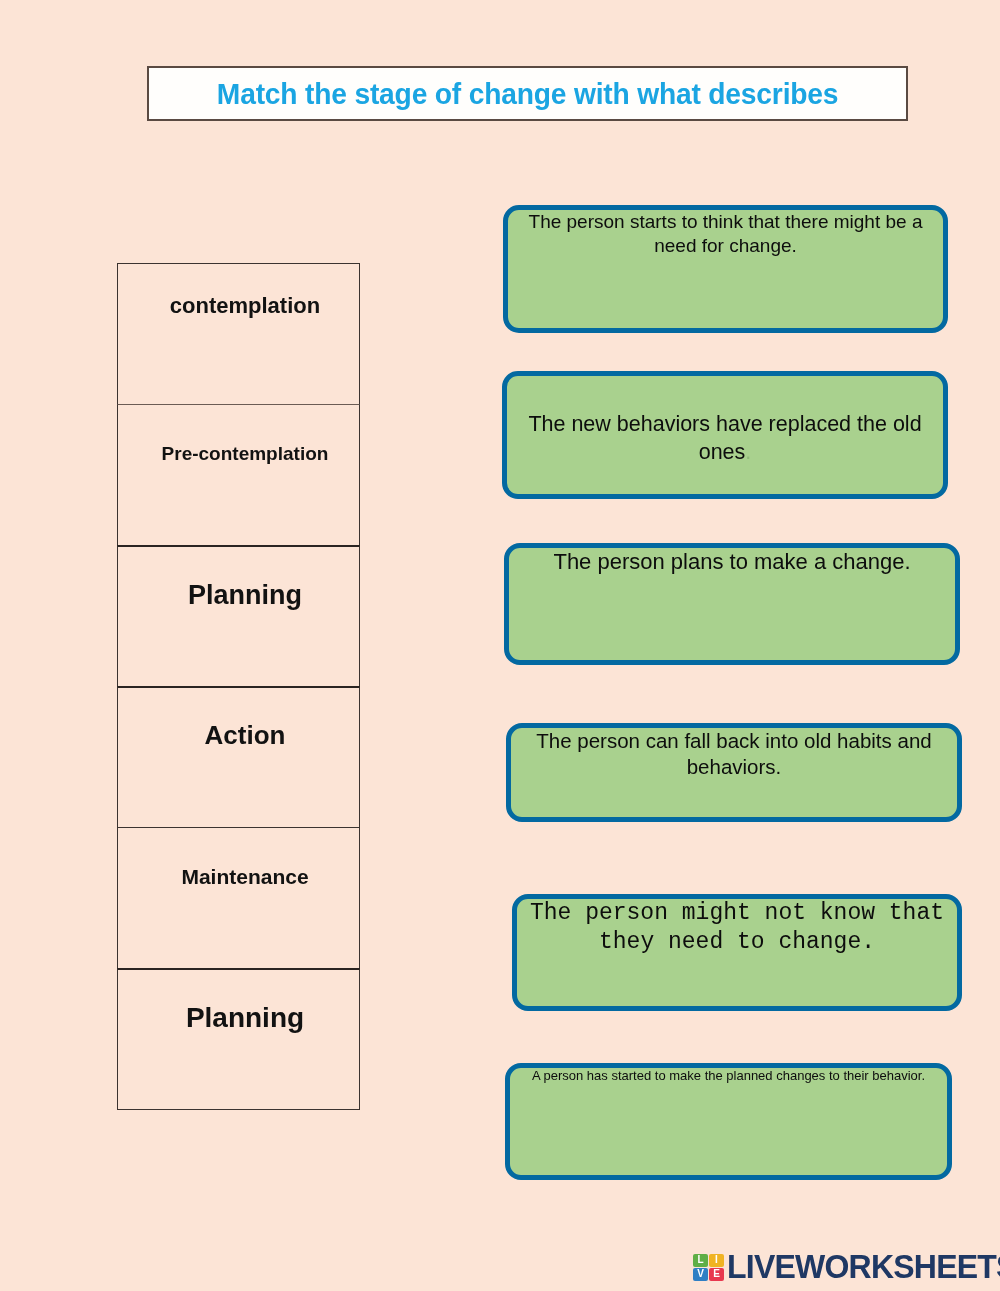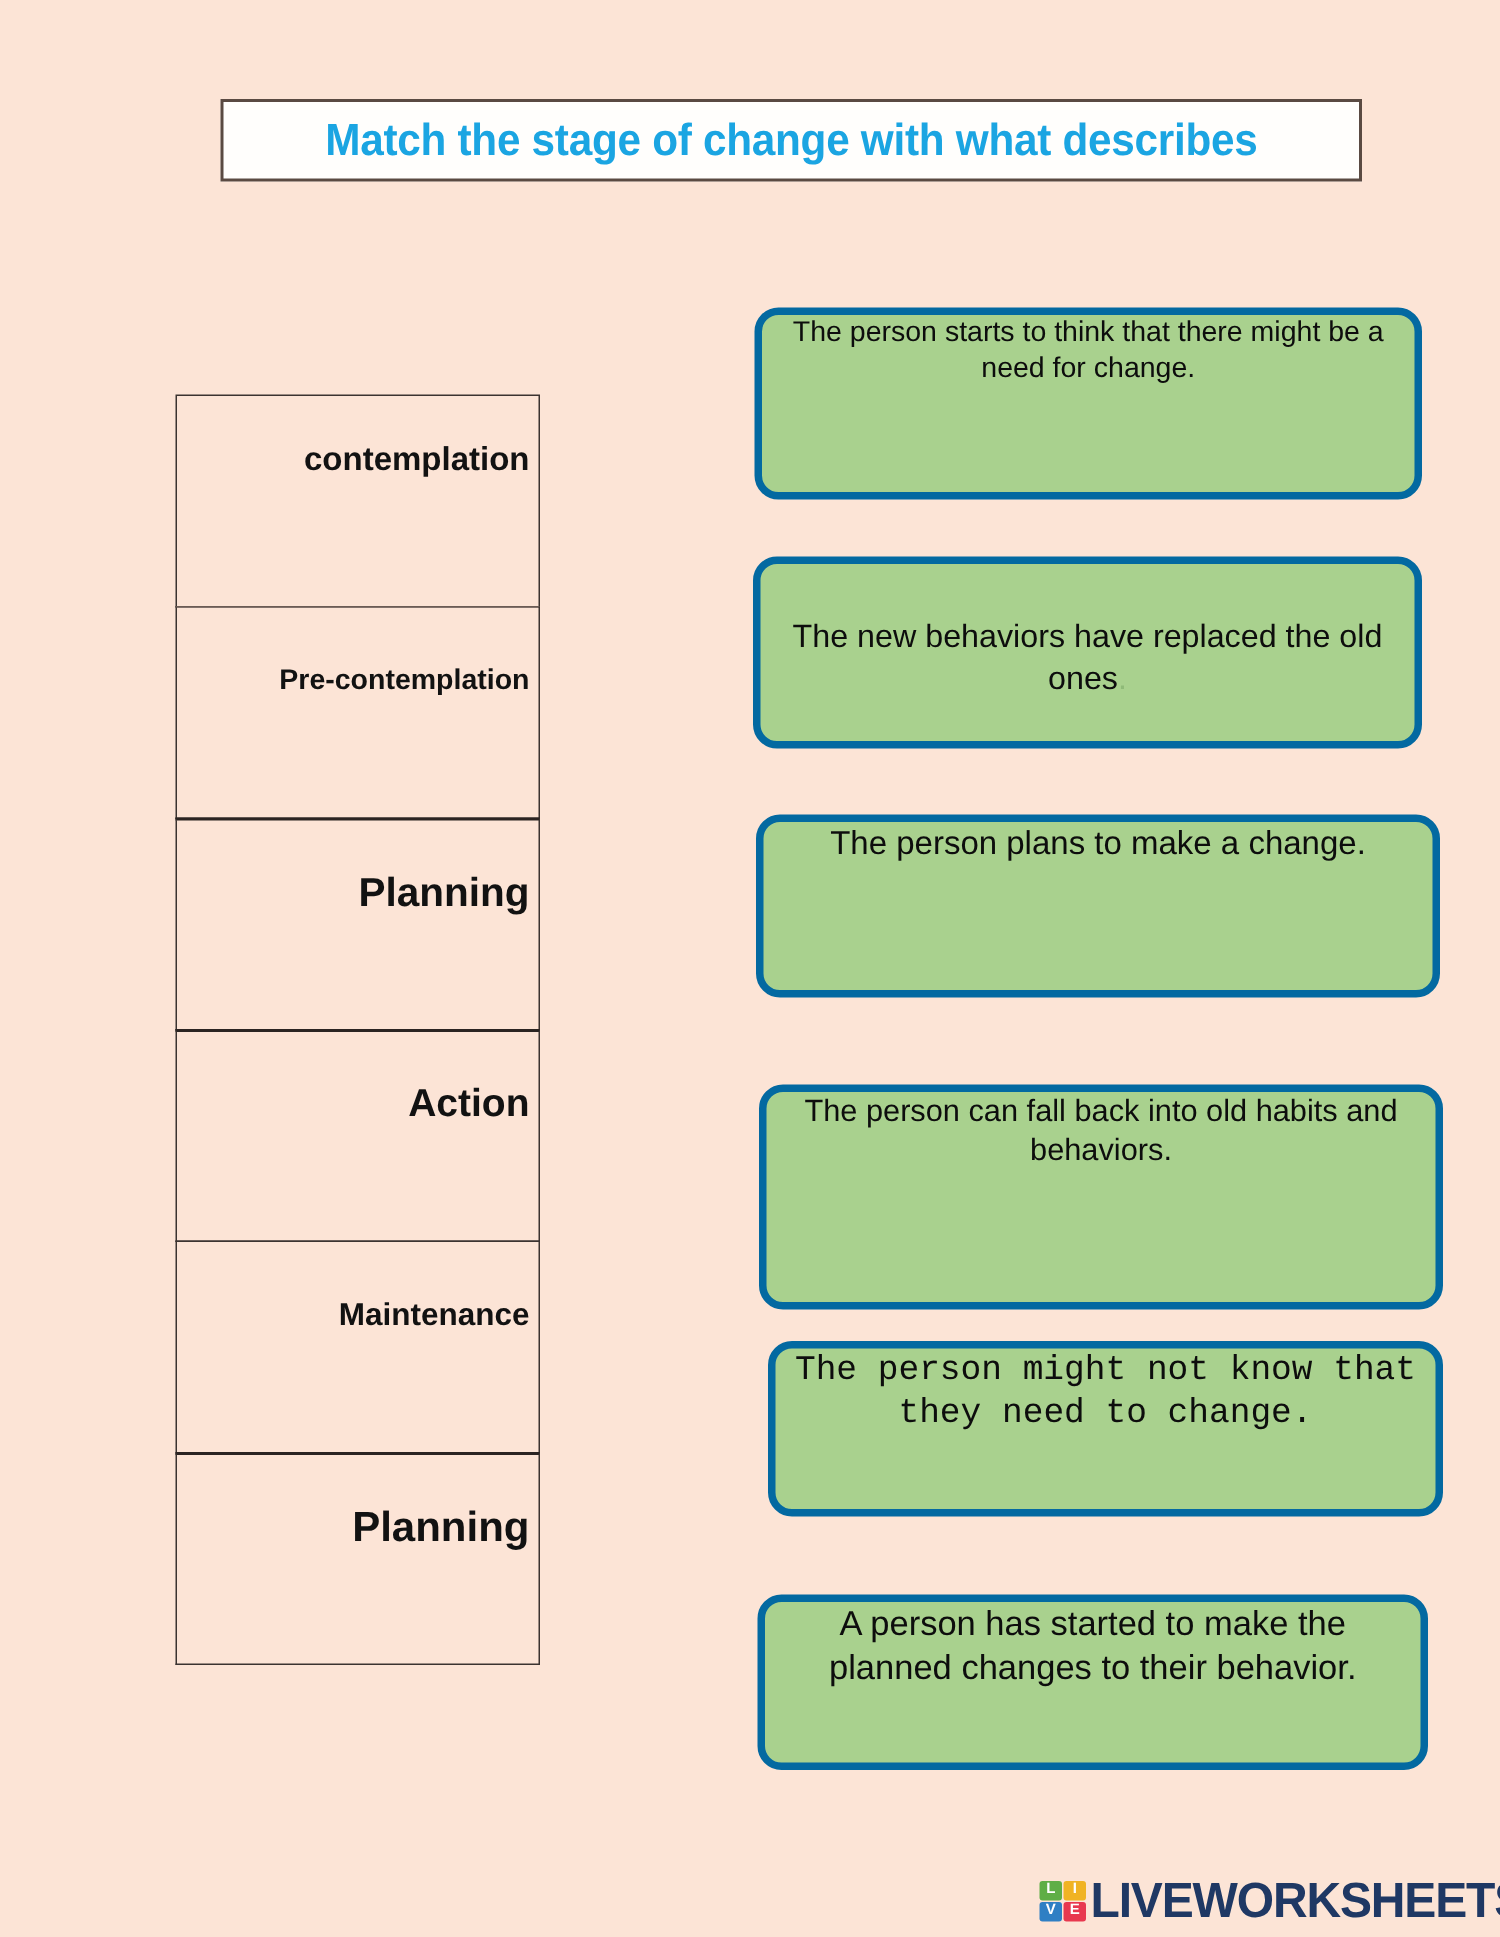--- a/index.html
+++ b/index.html
@@ -48,21 +48,21 @@
     height: 847px;
   }
   .stage-box {
     position: absolute;
     left: 0;
     width: 243px;
     box-sizing: border-box;
     border: 1px solid #3b3330;
     background: transparent;
     display: flex;
-    justify-content: flex-end;
+    justify-content: center;
     padding-left: 13px;
   }
   .stage-label {
     color: #121212;
     font-weight: bold;
     text-align: center;
     line-height: 1.15;
     padding: 0 6px;
   }
 
@@ -103,28 +103,28 @@
 
   #desc-0 { left: 503px; top: 205px; width: 445px; height: 128px; }
   #desc-0 .desc-text { font-size: 19px; }
 
   #desc-1 { left: 502px; top: 371px; width: 446px; height: 128px; }
   #desc-1 .desc-text { font-size: 21.5px; margin-top: 35px; }
 
   #desc-2 { left: 504px; top: 543px; width: 456px; height: 122px; }
   #desc-2 .desc-text { font-size: 22px; }
 
-  #desc-3 { left: 506px; top: 723px; width: 456px; height: 150px; }
+  #desc-3 { left: 506px; top: 723px; width: 456px; height: 99px; }
   #desc-3 .desc-text { font-size: 20.5px; }
 
   #desc-4 { left: 512px; top: 894px; width: 450px; height: 117px; }
   #desc-4 .desc-text { font-size: 23px; font-family: Liberation Mono, monospace; }
 
   #desc-5 { left: 505px; top: 1063px; width: 447px; height: 117px; }
-  #desc-5 .desc-text { font-size: 23px; }
+  #desc-5 .desc-text { font-size: 13px; }
 
   
   #footer-logo {
     position: absolute;
     left: 693px;
     top: 1248px;
     display: flex;
     align-items: center;
     height: 38px;
   }

